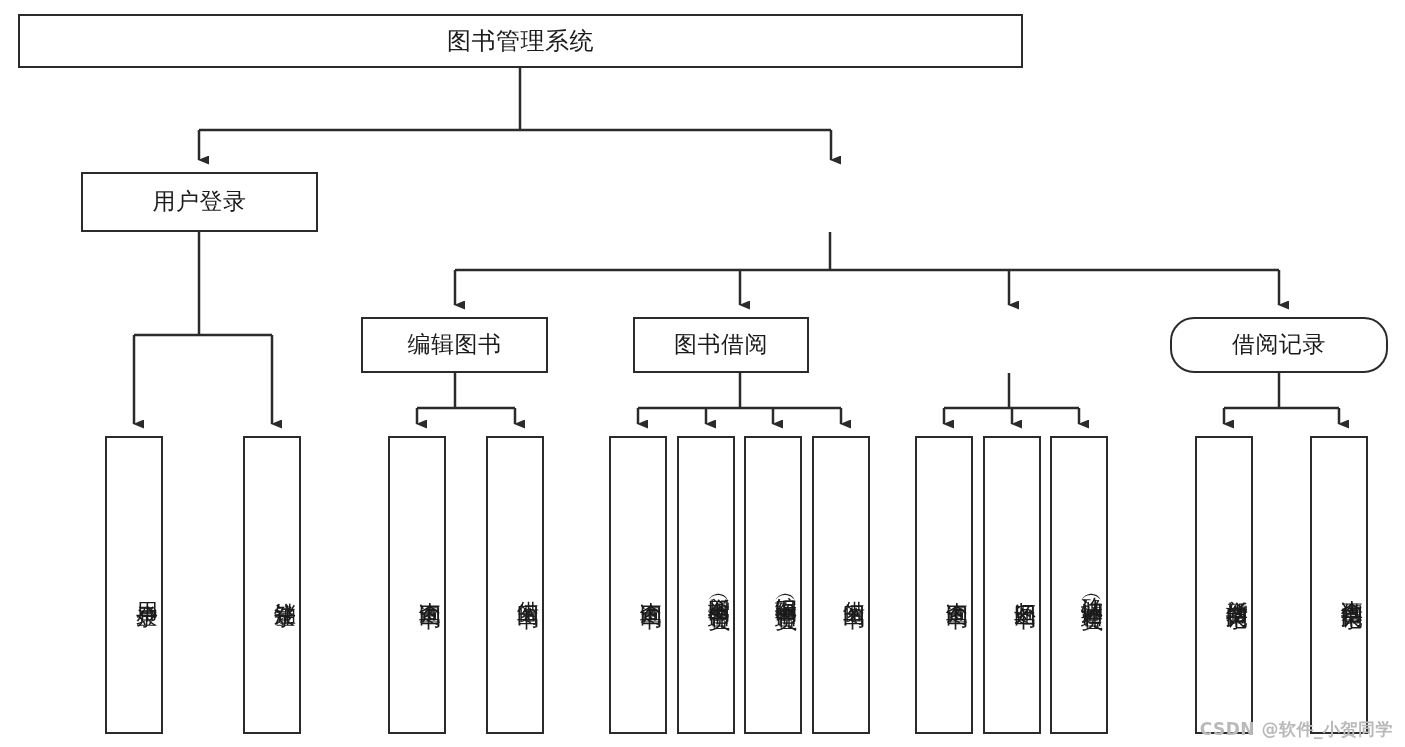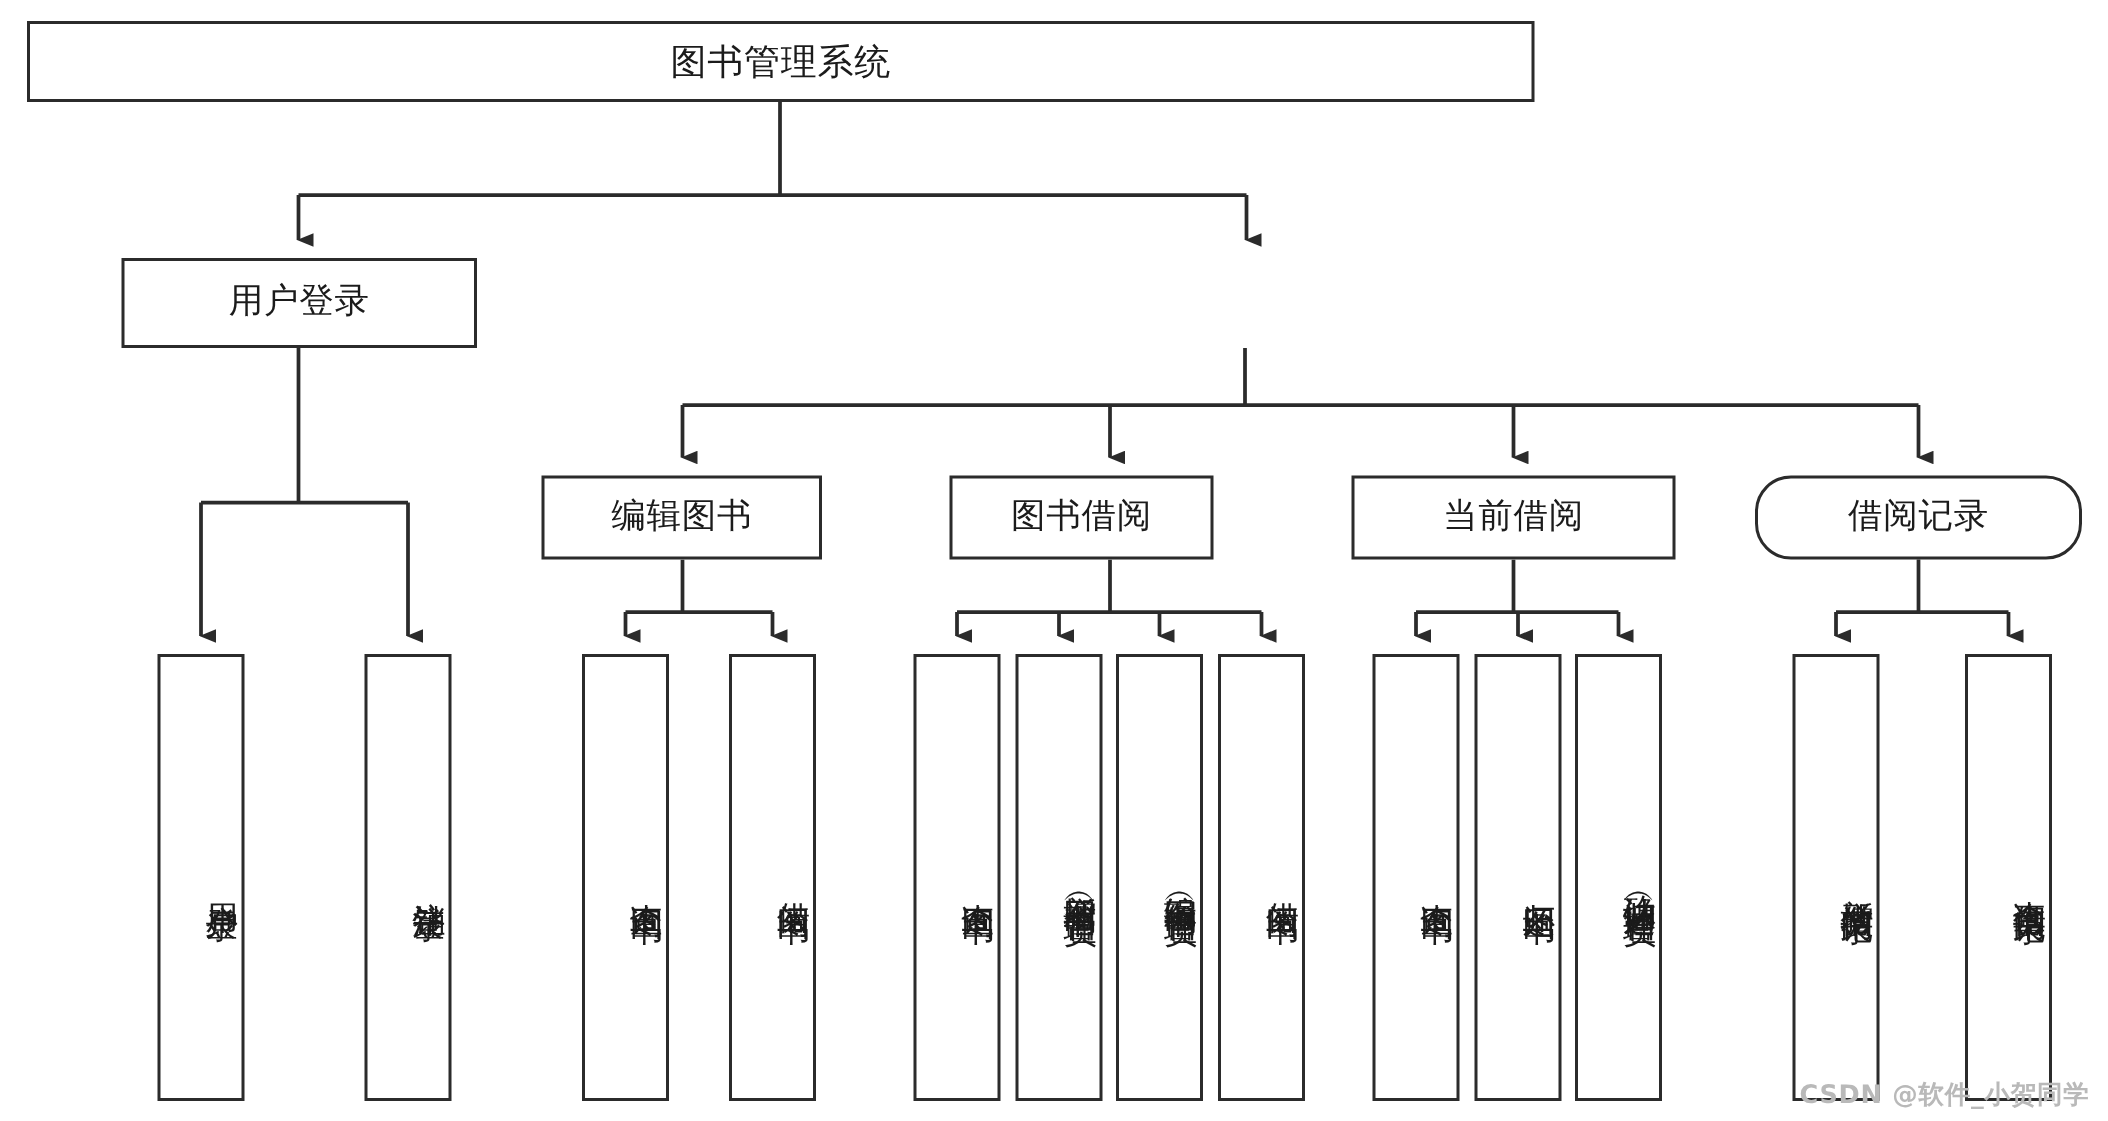--- a/index.html
+++ b/index.html
@@ -133,23 +133,20 @@
   <div class="node horiz" style="left: 81px; top: 172px; width: 237px; height: 60px;">
     <span>用户登录</span>
   </div>
 
   <div class="node horiz" style="left: 361px; top: 317px; width: 187px; height: 56px;">
     <span>编辑图书</span>
   </div>
   <div class="node horiz" style="left: 633px; top: 317px; width: 176px; height: 56px;">
     <span>图书借阅</span>
   </div>
-  <div class="node horiz" style="left: 901px; top: 317px; width: 216px; height: 56px;">
-    <span>当前借阅</span>
-  </div>
   <div class="node horiz" style="left: 1170px; top: 317px; width: 218px; height: 56px; border-radius: 24px;">
     <span>借阅记录</span>
   </div>
 
   <div class="node vert" style="left: 105px; top: 436px; width: 58px; height: 298px;">
     <span class="vtext">用户登录</span>
   </div>
   <div class="node vert" style="left: 243px; top: 436px; width: 58px; height: 298px;">
     <span class="vtext">注销登录</span>
   </div>

